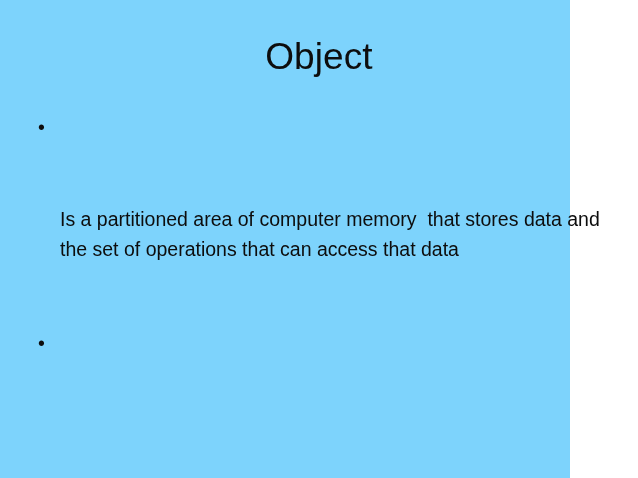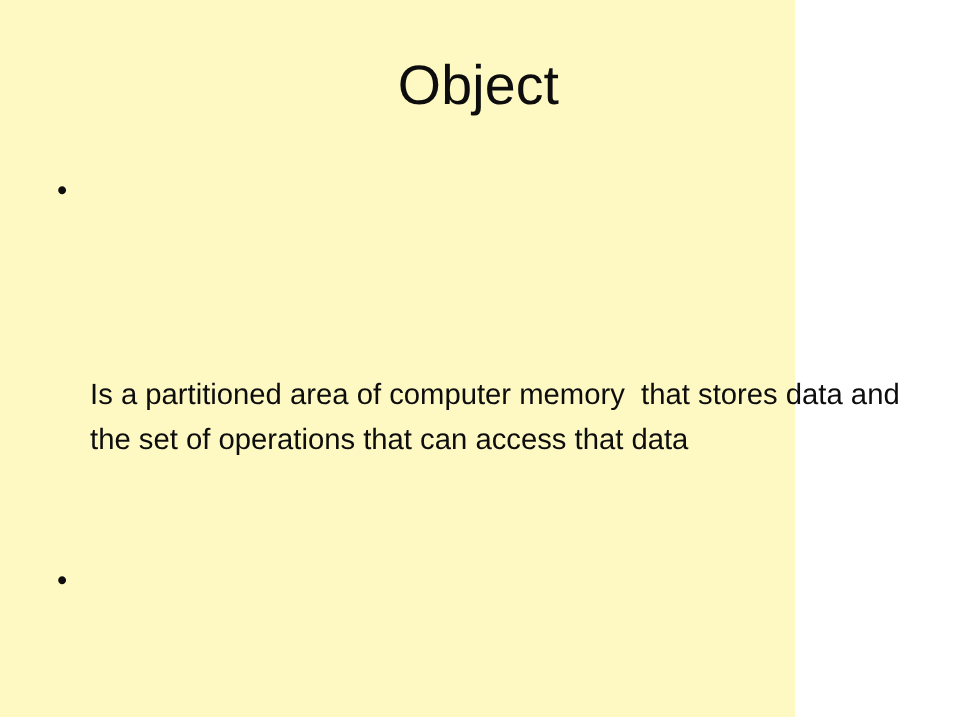--- a/index.html
+++ b/index.html
@@ -11,23 +11,23 @@
     width: 638px;
     height: 478px;
     overflow: hidden;
     font-family: "Liberation Sans", sans-serif;
     color: #000000;
     -webkit-font-smoothing: antialiased;
   }
 
   .slide {
     position: relative;
-    width: 530px;
+    width: 570px;
     height: 478px;
-    background: #fef9c3;
+    background: #7dd3fc;
     box-sizing: border-box;
   }
 
   .slide-title {
     position: absolute;
     top: 34px;
     left: 0;
     width: 638px;
     text-align: center;
     font-size: 37px;
@@ -66,21 +66,20 @@
     top: 0;
     width: 14px;
     font-size: 19.5px;
     line-height: 30.5px;
     color: #0d0d0d;
     text-align: left;
   }
 
   .bullet-text {
     display: block;
-    margin-top: 44px;
   }
 </style>
 </head>
 <body>
 
 <div class="slide">
 
   <div class="slide-title">Object</div>
 
   <ul class="bullet-list">

